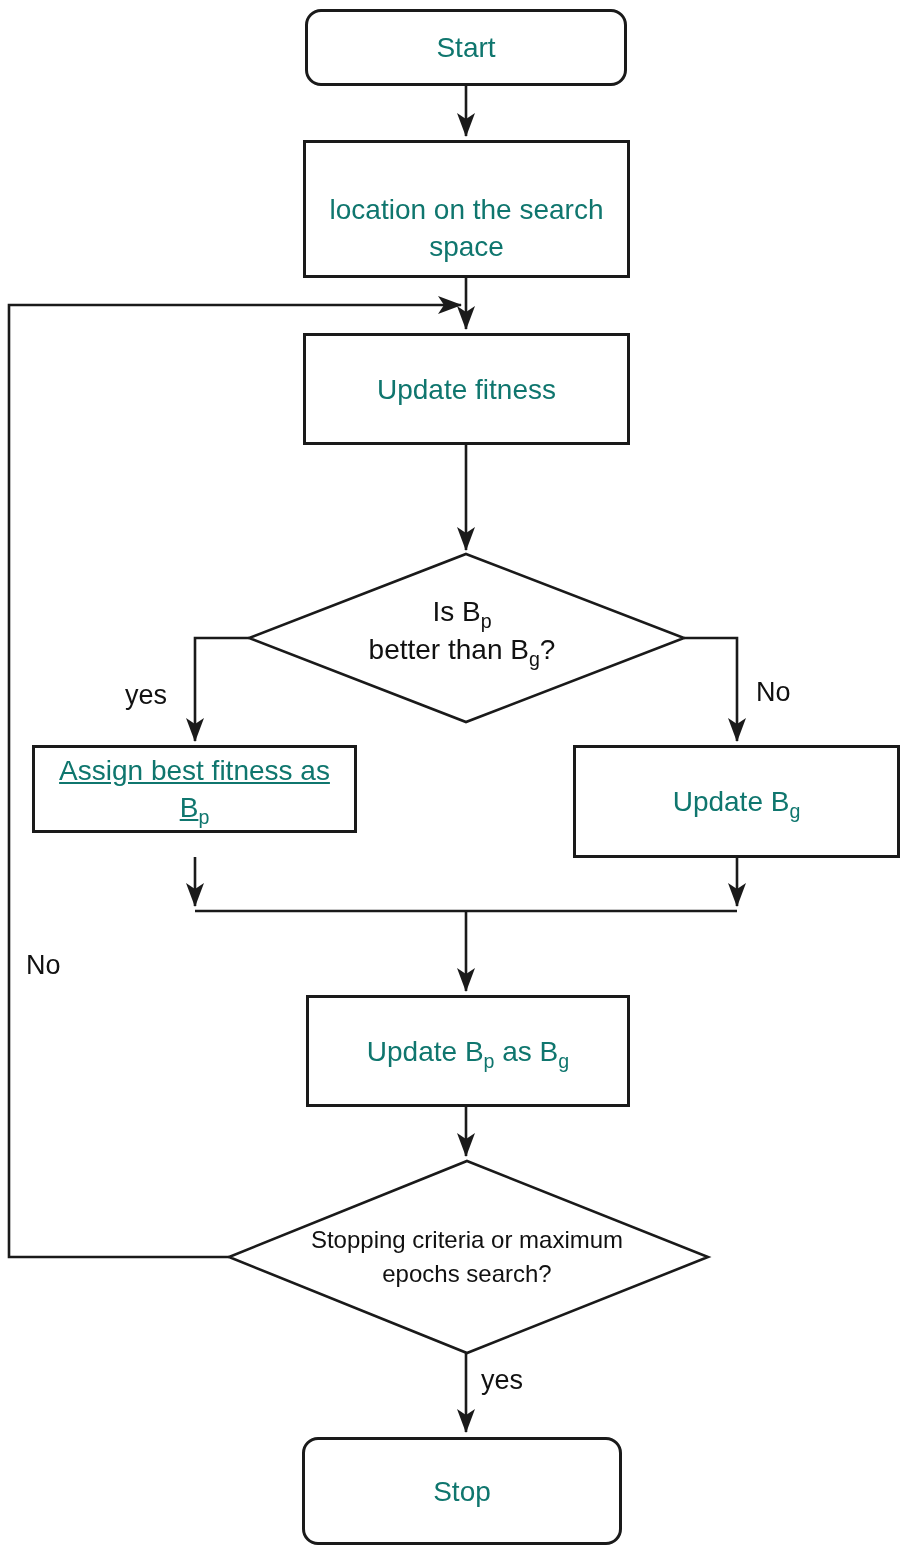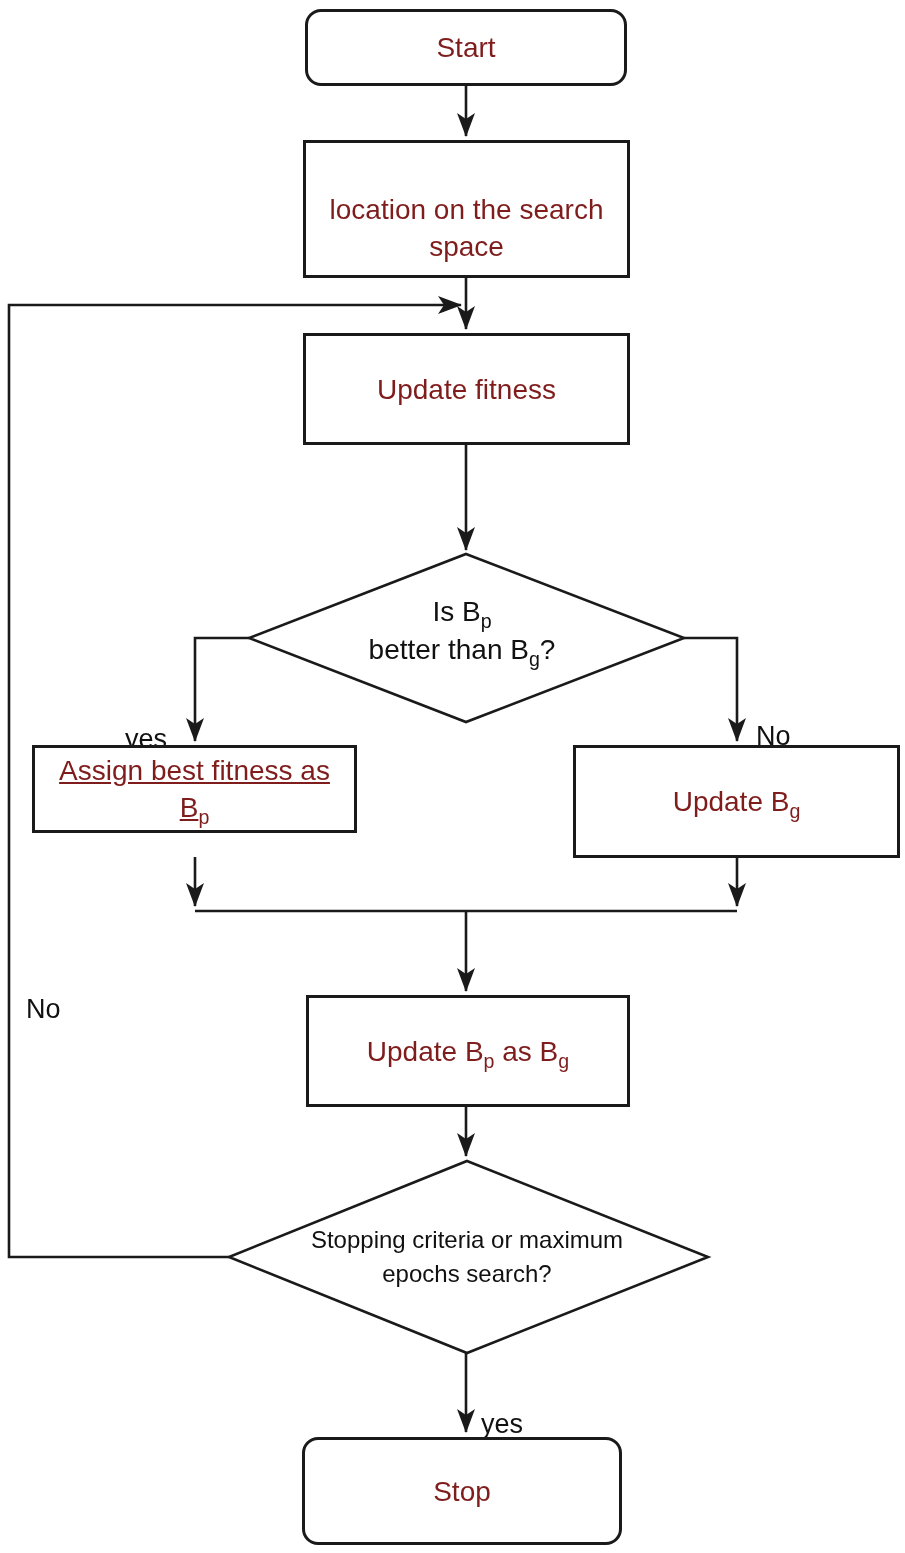--- a/index.html
+++ b/index.html
@@ -22,38 +22,37 @@
   .node {
     position: absolute;
     background: #ffffff;
     border: 3px solid #1a1a1a;
     display: flex;
     align-items: center;
     justify-content: center;
     text-align: center;
     font-size: 28px;
     line-height: 37px;
-    color: #7f1d1d;
+    color: #0f766e;
   }
   .node.terminator { border-radius: 16px; }
   .label {
     position: absolute;
     text-align: center;
     font-size: 28px;
     line-height: 38px;
     color: #111111;
     white-space: nowrap;
   }
   .label.small { font-size: 24px; line-height: 34px; }
   .edge-label {
     position: absolute;
     font-size: 27px;
     color: #111111;
     white-space: nowrap;
-    margin-top: 44px;
   }
   sub { font-size: 0.7em; line-height: 0; }
 </style>
 </head>
 <body>
 
 <div class="canvas">
 
   <svg class="wires" viewBox="0 0 905 1553" xmlns="http://www.w3.org/2000/svg">
     <defs>

